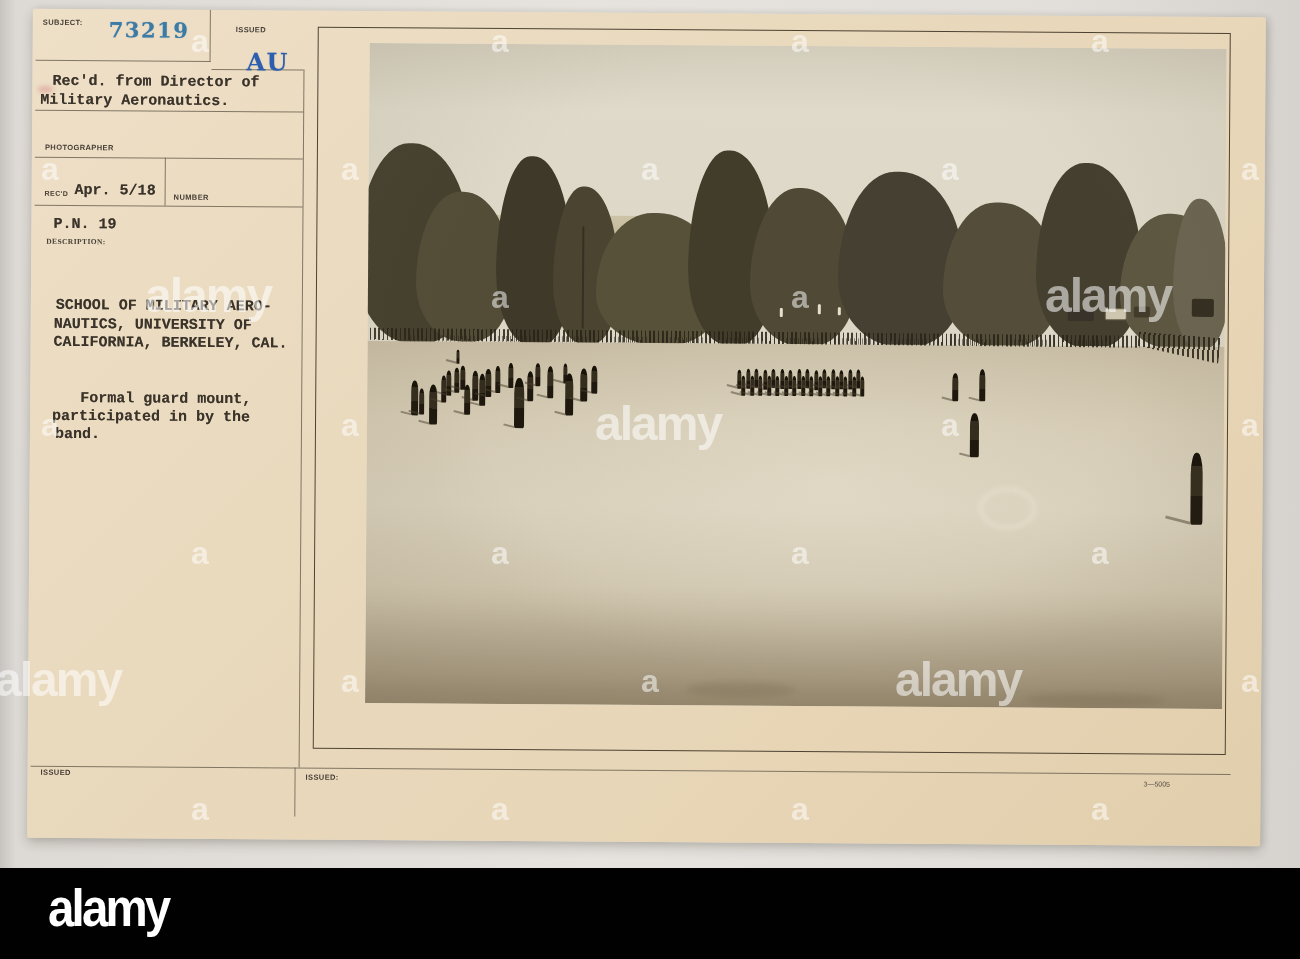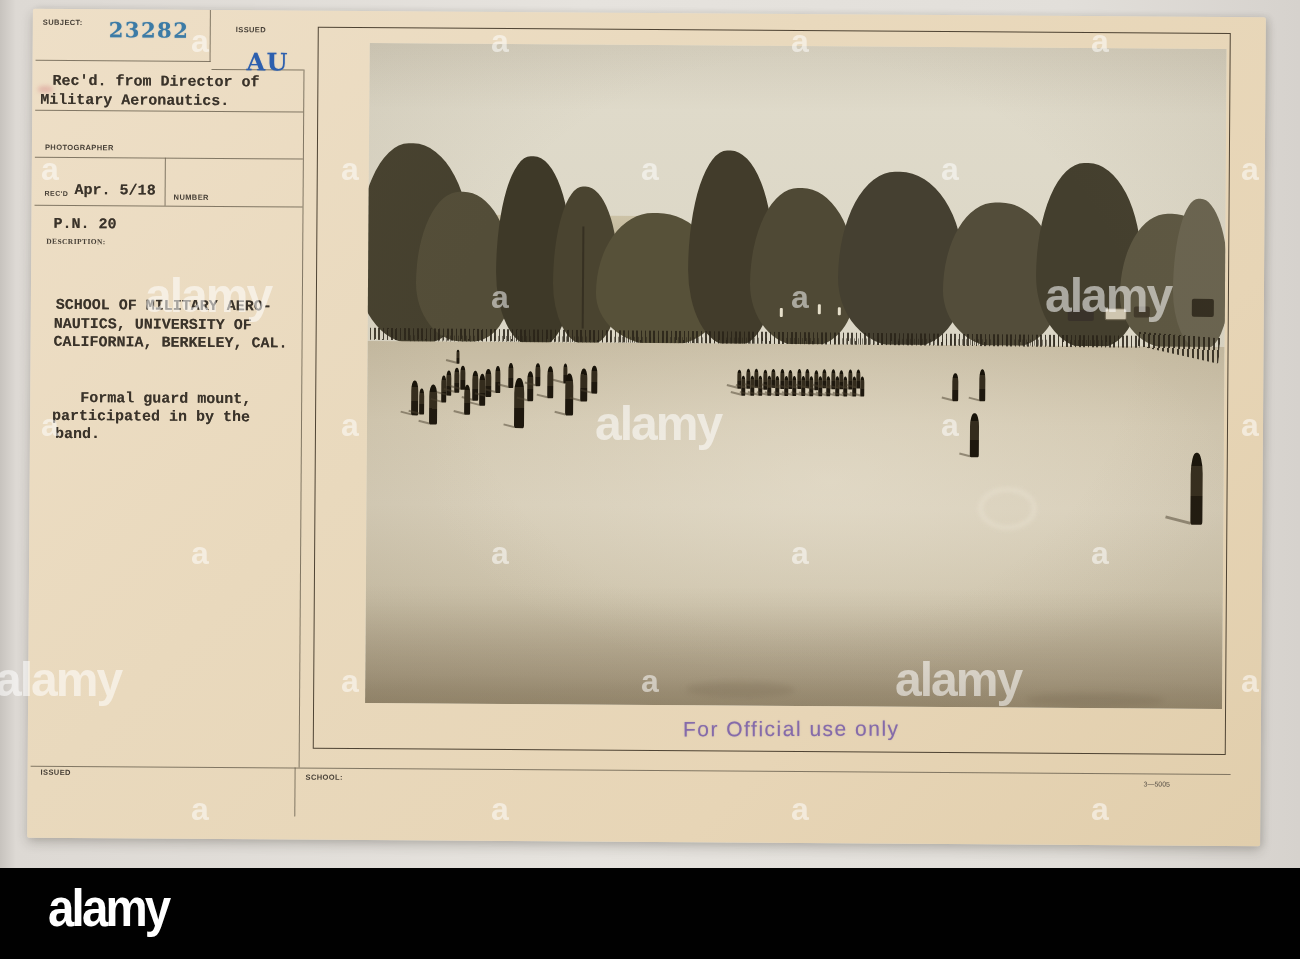--- a/index.html
+++ b/index.html
@@ -101,31 +101,31 @@
     <div class="rule" style="left:3px;top:757px;width:1200px;"></div>
     <div class="vrule" style="left:267px;top:757px;height:49px;"></div>
 
     <div class="lbl" style="left:10px;top:10px;">SUBJECT:</div>
     <div class="lbl" style="left:203px;top:16px;">ISSUED</div>
     <div class="lbl" style="left:13px;top:135px;">PHOTOGRAPHER</div>
     <div class="lbl" style="left:13px;top:181px;font-size:7px;">REC'D</div>
     <div class="lbl" style="left:142px;top:184px;">NUMBER</div>
     <div class="lbl" style="left:15px;top:229px;font-family:Liberation Serif, serif;">DESCRIPTION:</div>
     <div class="lbl" style="left:13px;top:760px;">ISSUED</div>
-    <div class="lbl" style="left:278px;top:763px;">SCHOOL:</div>
+    <div class="lbl" style="left:278px;top:763px;">ISSUED:</div>
     <div class="form-number">3—5005</div>
 
-    <div class="ink-number" style="left:76px;top:10px;">23282</div>
+    <div class="ink-number" style="left:76px;top:10px;">73219</div>
     <div class="ink-au" style="left:214px;top:40px;">AU</div>
     <div class="smudge-red"></div>
 
     <div class="type" style="left:20px;top:63px;">Rec'd. from Director of</div>
     <div class="type" style="left:8px;top:82px;">Military Aeronautics.</div>
     <div class="type" style="left:43px;top:172px;">Apr. 5/18</div>
-    <div class="type" style="left:22px;top:206px;">P.N. 20</div>
+    <div class="type" style="left:22px;top:206px;">P.N. 19</div>
 
     <div class="type" style="left:25px;top:287px;">SCHOOL OF MILITARY AERO-</div>
     <div class="type" style="left:23px;top:306px;">NAUTICS, UNIVERSITY OF</div>
     <div class="type" style="left:23px;top:324px;">CALIFORNIA, BERKELEY, CAL.</div>
 
     <div class="type" style="left:50px;top:380px;">Formal guard mount,</div>
     <div class="type" style="left:22px;top:398px;">participated in by the</div>
     <div class="type" style="left:25px;top:416px;">band.</div>
 
     <div class="frame"></div>
@@ -222,21 +222,20 @@
           <i class="fig" style="left: 89px; top: 306px; height: 14px; width: 3px;"></i>
           <i class="fig big" style="left: 824px; top: 404px; height: 72px; width: 12px;"></i>
         </div>
 
       <div class="ring"></div>
       <div class="smudge" style="left:320px;top:636px;width:110px;height:16px;"></div>
       <div class="smudge" style="left:660px;top:645px;width:140px;height:14px;"></div>
       <div class="vignette"></div>
     </div>
 
-    <div class="stamp-official">For Official use only</div>
   </div>
 
   <div class="wm-layer" id="wm-layer">
       <span class="wm-tile" style="left: 191px; top: 25px;">a</span>
       <span class="wm-tile" style="left: 491px; top: 25px;">a</span>
       <span class="wm-tile" style="left: 791px; top: 25px;">a</span>
       <span class="wm-tile" style="left: 1091px; top: 25px;">a</span>
       <span class="wm-tile" style="left: 41px; top: 153px;">a</span>
       <span class="wm-tile" style="left: 341px; top: 153px;">a</span>
       <span class="wm-tile" style="left: 641px; top: 153px;">a</span>

